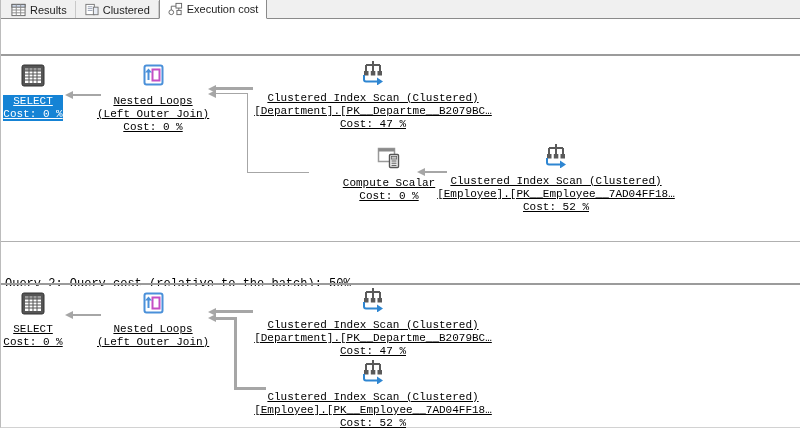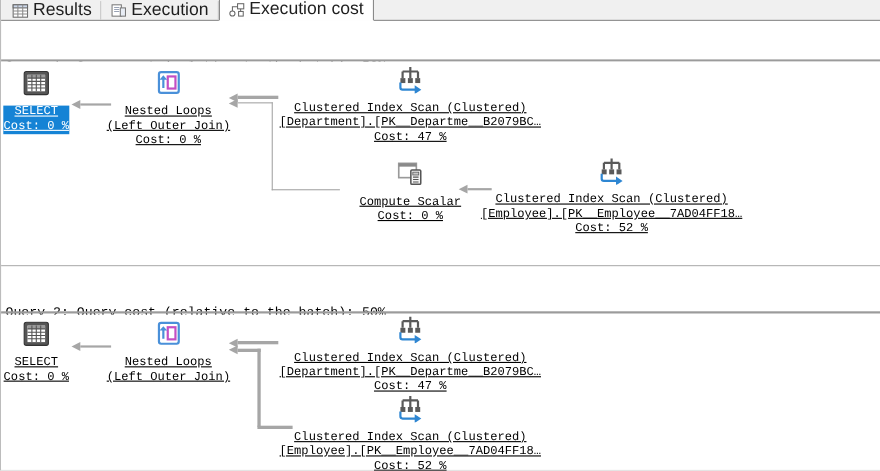--- a/index.html
+++ b/index.html
@@ -14,21 +14,21 @@
     background:#ffffff;
   }
   
   .tabbar{
     position:absolute;left:0;top:0;width:799px;height:19px;
     background:#f0f0f0;border-bottom:1px solid #8a8a8a;
     display:flex;align-items:flex-end;padding-left:2px;box-sizing:border-box;
   }
   .tab{
     height:17px;display:flex;align-items:center;gap:4px;
-    padding:0 8px;font-size:16px;color:#1e1e1e;cursor:default;
+    padding:0 8px;font-size:11px;color:#1e1e1e;cursor:default;
     border-right:1px solid #c9c9c9;
   }
   .tab.selected{
     height:19px;background:#ffffff;
     border:1px solid #8a8a8a;border-bottom:1px solid #ffffff;
     margin-bottom:-1px;
   }
   .ticon{display:inline-flex;width:15px;height:14px;}
   .ticon svg{width:15px;height:14px;}
   
@@ -72,21 +72,21 @@
       <span>Results</span>
     </div>
     <div class="tab">
       <span class="ticon">
         <svg viewBox="0 0 16 14">
             <rect x="2" y="1" width="9" height="11" fill="#ffffff" stroke="#777777"></rect>
             <path d="M4 3.5h5M4 5.5h5M4 7.5h5" stroke="#9aa3b5" stroke-width="1"></path>
             <rect x="10" y="4" width="5" height="8" fill="#e8edf5" stroke="#777777"></rect>
           </svg>
       </span>
-      <span>Execution</span>
+      <span>Clustered</span>
     </div>
     <div class="tab selected">
       <span class="ticon">
         <svg viewBox="0 0 16 14">
             <path d="M3.5 8V4h8M11.5 4v4" stroke="#666666" fill="none"></path>
             <rect x="8.5" y="1" width="6" height="5" fill="#ffffff" stroke="#666666"></rect>
             <circle cx="3.5" cy="10.5" r="2.5" fill="#ffffff" stroke="#666666"></circle>
             <rect x="9.5" y="8.5" width="4.5" height="4.5" fill="#ffffff" stroke="#666666"></rect>
           </svg>
       </span>
@@ -158,21 +158,21 @@
       <path d="M19 18.5l6 4-6 4z" fill="#2e86d2"></path>
     </svg>
   </span>
       <div class="plabel">
         <div>Clustered Index Scan (Clustered)</div>
         <div>[Department].[PK__Departme__B2079BC…</div>
         <div>Cost: 47 %</div>
       </div>
     </div>
 
-    <div class="pnode" style="left:312px;top:90px;width:120px;">
+    <div class="pnode" style="left:328px;top:90px;width:120px;">
       <span class="nicon">
     <svg width="28" height="24" viewBox="0 0 28 24">
       <rect x="3.5" y="2.5" width="16" height="13" fill="#ffffff" stroke="#9a9a9a" stroke-width="1.5"></rect>
       <rect x="3.5" y="2.5" width="16" height="3" fill="#8a8a8a"></rect>
       <rect x="14.5" y="8.5" width="9" height="13" rx="1" fill="#f4f4f4" stroke="#555555" stroke-width="1.4"></rect>
       <rect x="16.3" y="10.5" width="5.4" height="2.6" fill="#c9c9c9" stroke="#555555" stroke-width="0.7"></rect>
       <path d="M16.5 15h5M16.5 17.2h5M16.5 19.4h5" stroke="#555555" stroke-width="1"></path>
     </svg>
   </span>
       <div class="plabel">

